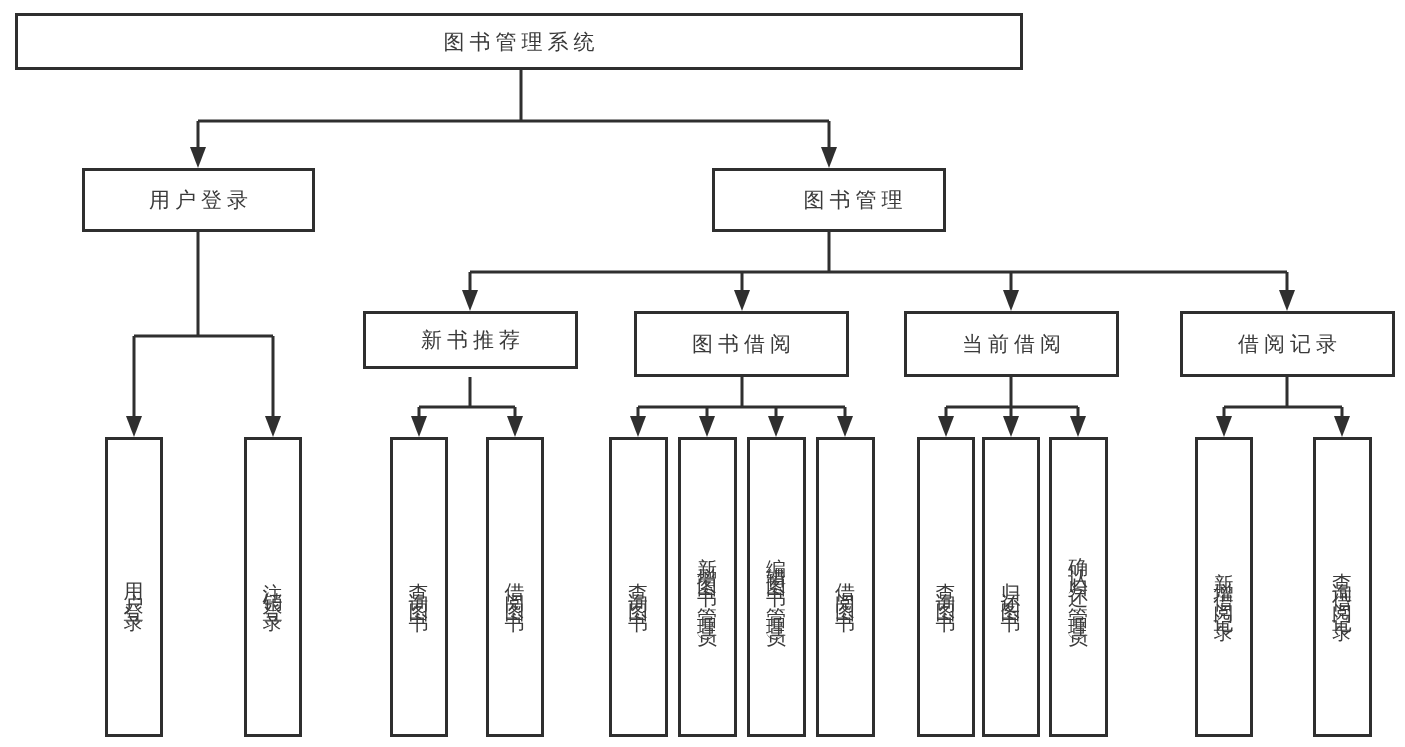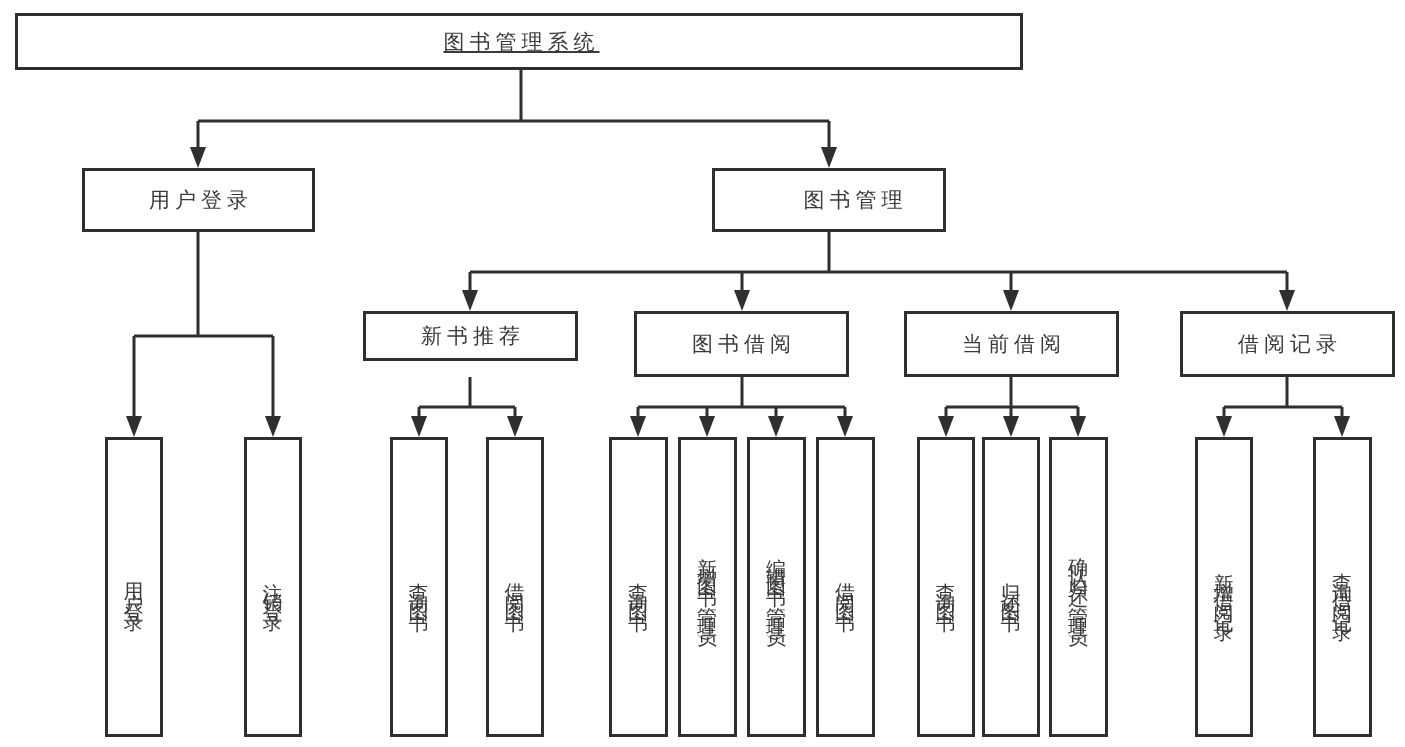--- a/index.html
+++ b/index.html
@@ -88,26 +88,26 @@
       <polygon points="768,416 784,416 776,437"></polygon>
       <polygon points="837,416 853,416 845,437"></polygon>
       <polygon points="938,416 954,416 946,437"></polygon>
       <polygon points="1003,416 1019,416 1011,437"></polygon>
       <polygon points="1070,416 1086,416 1078,437"></polygon>
       <polygon points="1216,416 1232,416 1224,437"></polygon>
       <polygon points="1334,416 1350,416 1342,437"></polygon>
     </g>
   </svg>
 
-  <div class="node h" style="left:15px; top:13px; width:1008px; height:57px;text-decoration:underline;">图书管理系统</div>
+  <div class="node h" style="left:15px; top:13px; width:1008px; height:57px;">图书管理系统</div>
 
   <div class="node h" style="left:82px; top:168px; width:233px; height:64px;">用户登录</div>
   <div class="node h" style="left:712px; top:168px; width:234px; height:64px;padding-left:48px;">图书管理</div>
 
-  <div class="node h" style="left:363px; top:311px; width:215px; height:50px;">新书推荐</div>
+  <div class="node h" style="left:363px; top:311px; width:215px; height:58px;">新书推荐</div>
   <div class="node h" style="left:634px; top:311px; width:215px; height:66px;">图书借阅</div>
   <div class="node h" style="left:1180px; top:311px; width:215px; height:66px;">借阅记录</div>
   <div class="node h" style="left:904px; top:311px; width:215px; height:66px;">当前借阅</div>
 
   <div class="node v" style="left:105px; top:437px; width:58px; height:300px;">用户登录</div>
   <div class="node v" style="left:244px; top:437px; width:58px; height:300px;">注销登录</div>
 
   <div class="node v" style="left:390px; top:437px; width:58px; height:300px;">查询图书</div>
   <div class="node v" style="left:486px; top:437px; width:58px; height:300px;">借阅图书</div>
 

